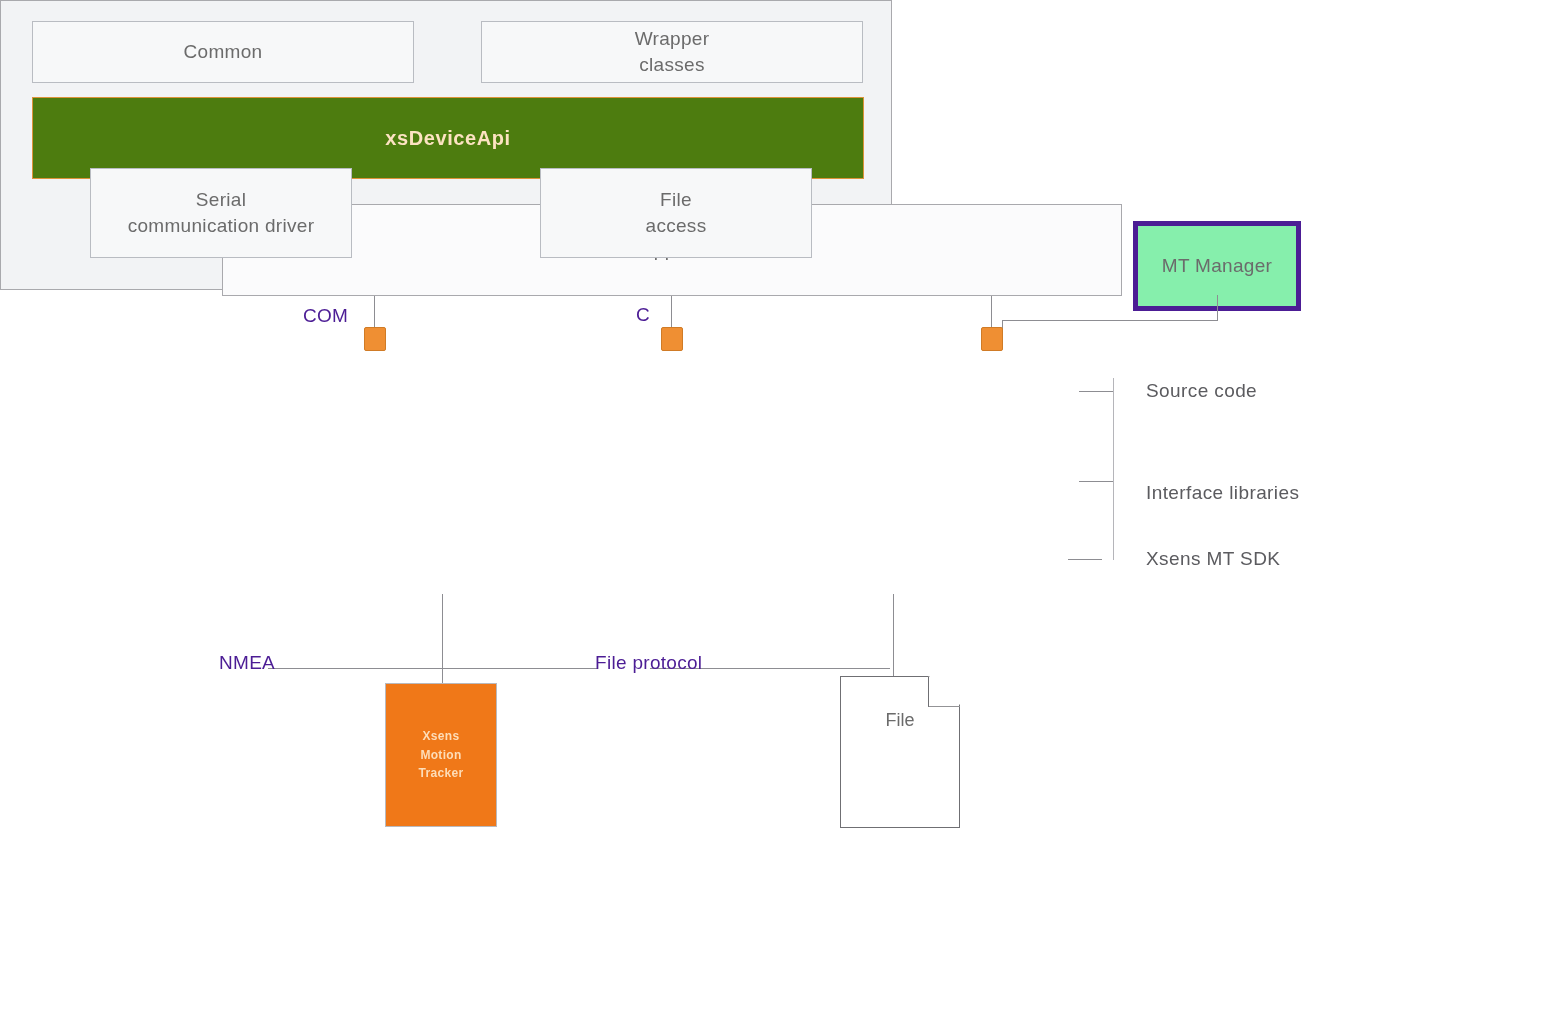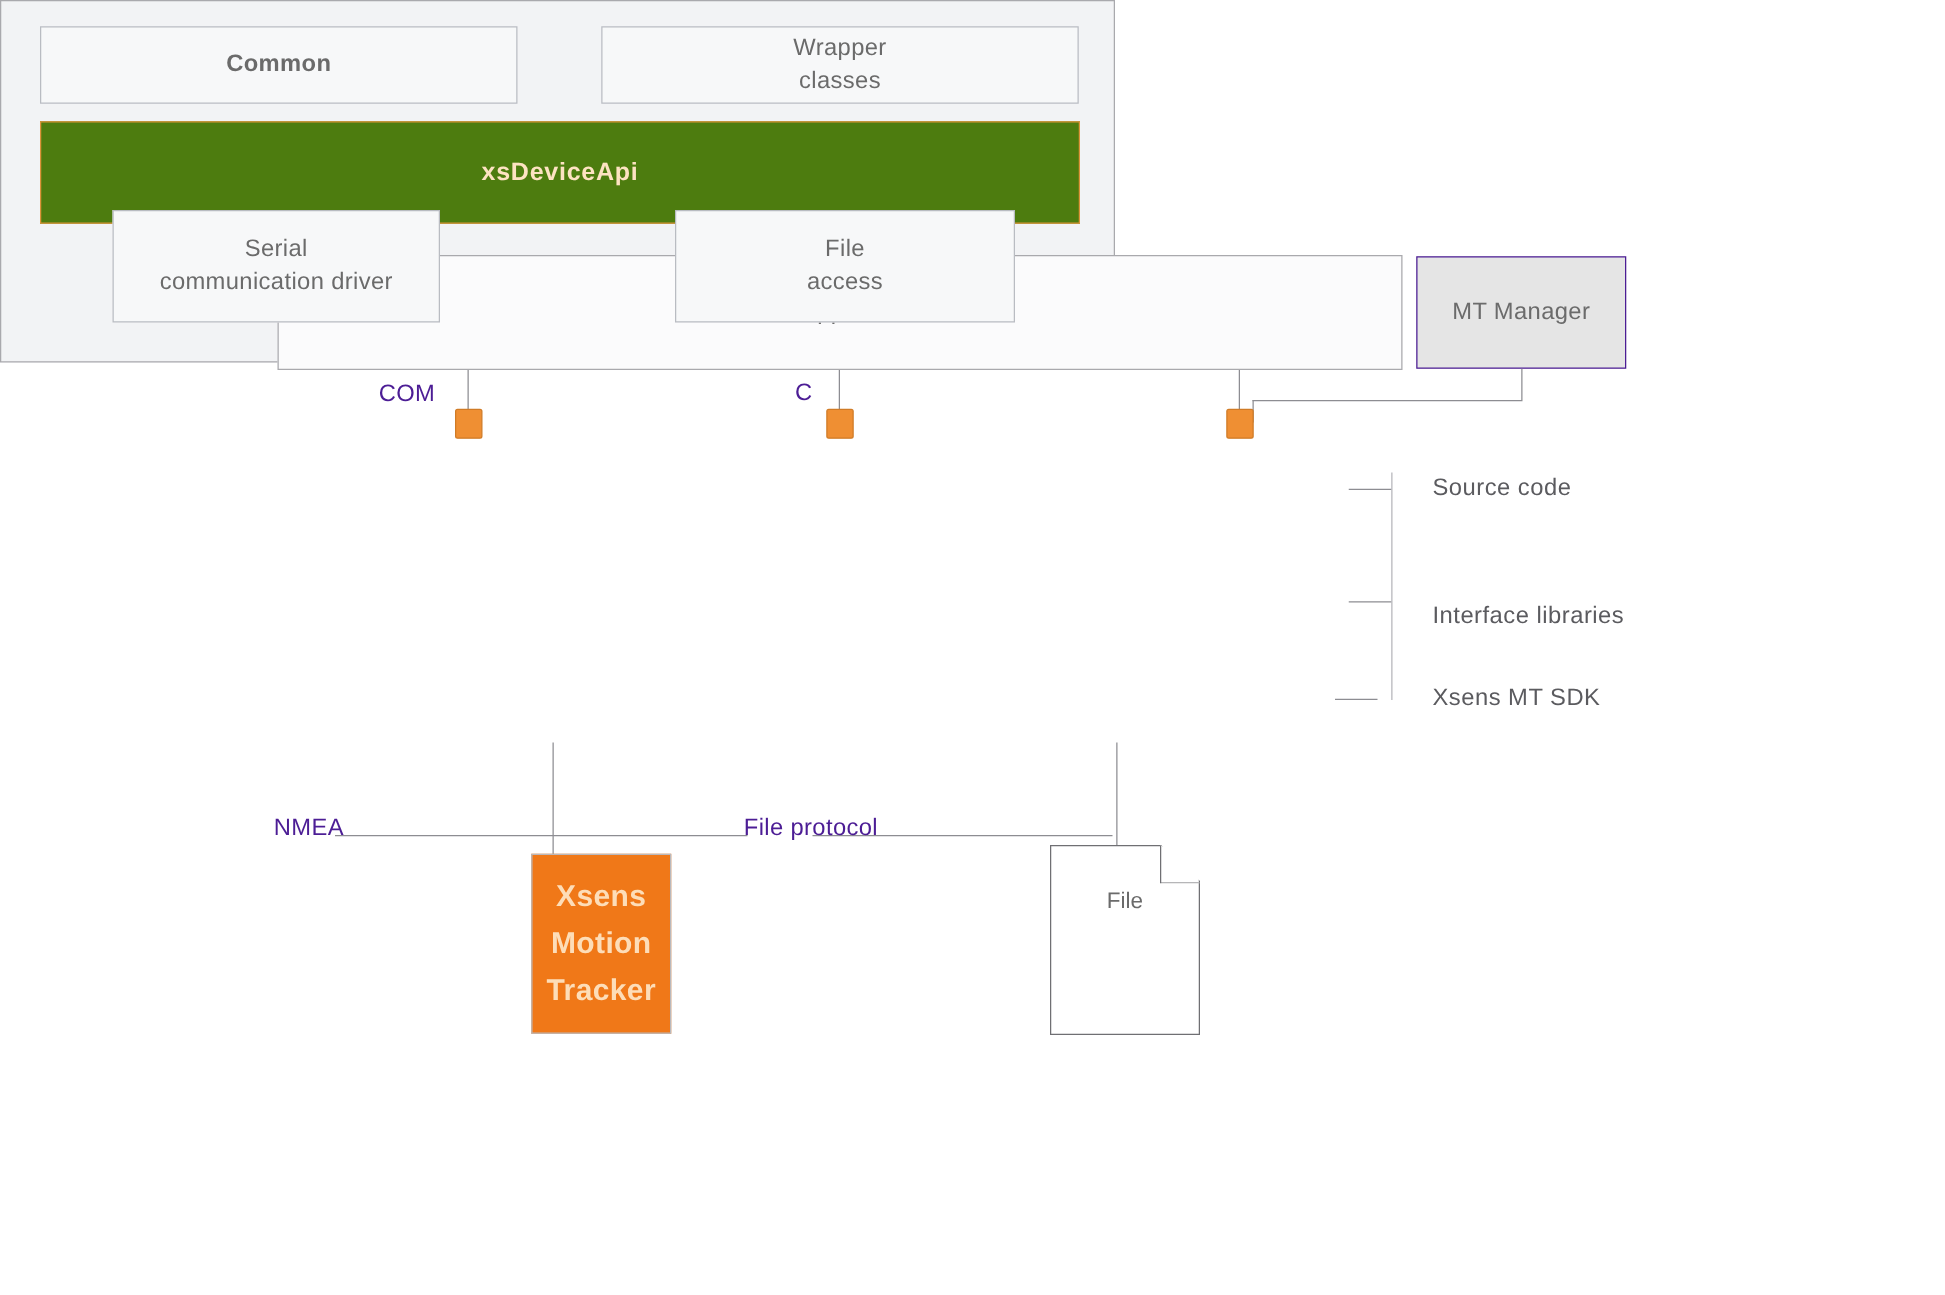--- a/index.html
+++ b/index.html
@@ -35,38 +35,39 @@
   }
   .plain {
     background: #fbfbfc;
     border: 1px solid #a9a9ad;
   }
   .inner {
     background: #f7f8f9;
     border: 1px solid #b9bcc2;
   }
   .white {
-    background: #e5e5e5;
-    border: 1px solid #4c1d95;
+    background: #86efac;
+    border: 5px solid #4c1d95;
+    margin-top: 16px;
   }
 
   
   #host-applications {
     left: 222px;  top: 204px;  width: 900px;  height: 92px;
   }
   #mt-manager {
     left: 1133px; top: 205px;  width: 168px;  height: 90px;
   }
   #sdk-container {
     left: 222px;  top: 336px;  width: 890px;  height: 288px;
     background: #f2f3f5;
     border: 1px solid #a9a9ad;
   }
   #common-box {
-    left: 32px;  top: 21px;  width: 382px;  height: 62px; font-weight: bold;
+    left: 32px;  top: 21px;  width: 382px;  height: 62px;
   }
   #wrapper-box {
     left: 481px; top: 21px;  width: 382px;  height: 62px;
   }
   #xsdeviceapi-band {
     left: 32px;  top: 97px;  width: 832px;  height: 82px;
     background: #4d7c0f;
     border: 1px solid #dd9339;
     color: #fde3c2;
     font-size: 20px;
@@ -79,25 +80,24 @@
   #file-access {
     left: 540px; top: 168px; width: 272px;  height: 90px;
   }
 
   
   #xsens-device {
     left: 385px; top: 683px; width: 112px; height: 144px;
     background: #f07818;
     border: 1px solid #b9b9bd;
     color: #fdddb8;
-    font-size: 24px;
+    font-size: 12px;
     font-weight: bold;
     flex-direction: column;
     line-height: 1.55;
-    margin-left: 40px;
   }
 
   
   #file-doc {
     position: absolute;
     left: 840px; top: 676px; width: 120px; height: 152px;
   }
   #file-doc .sheet {
     position: absolute;
     inset: 0;

